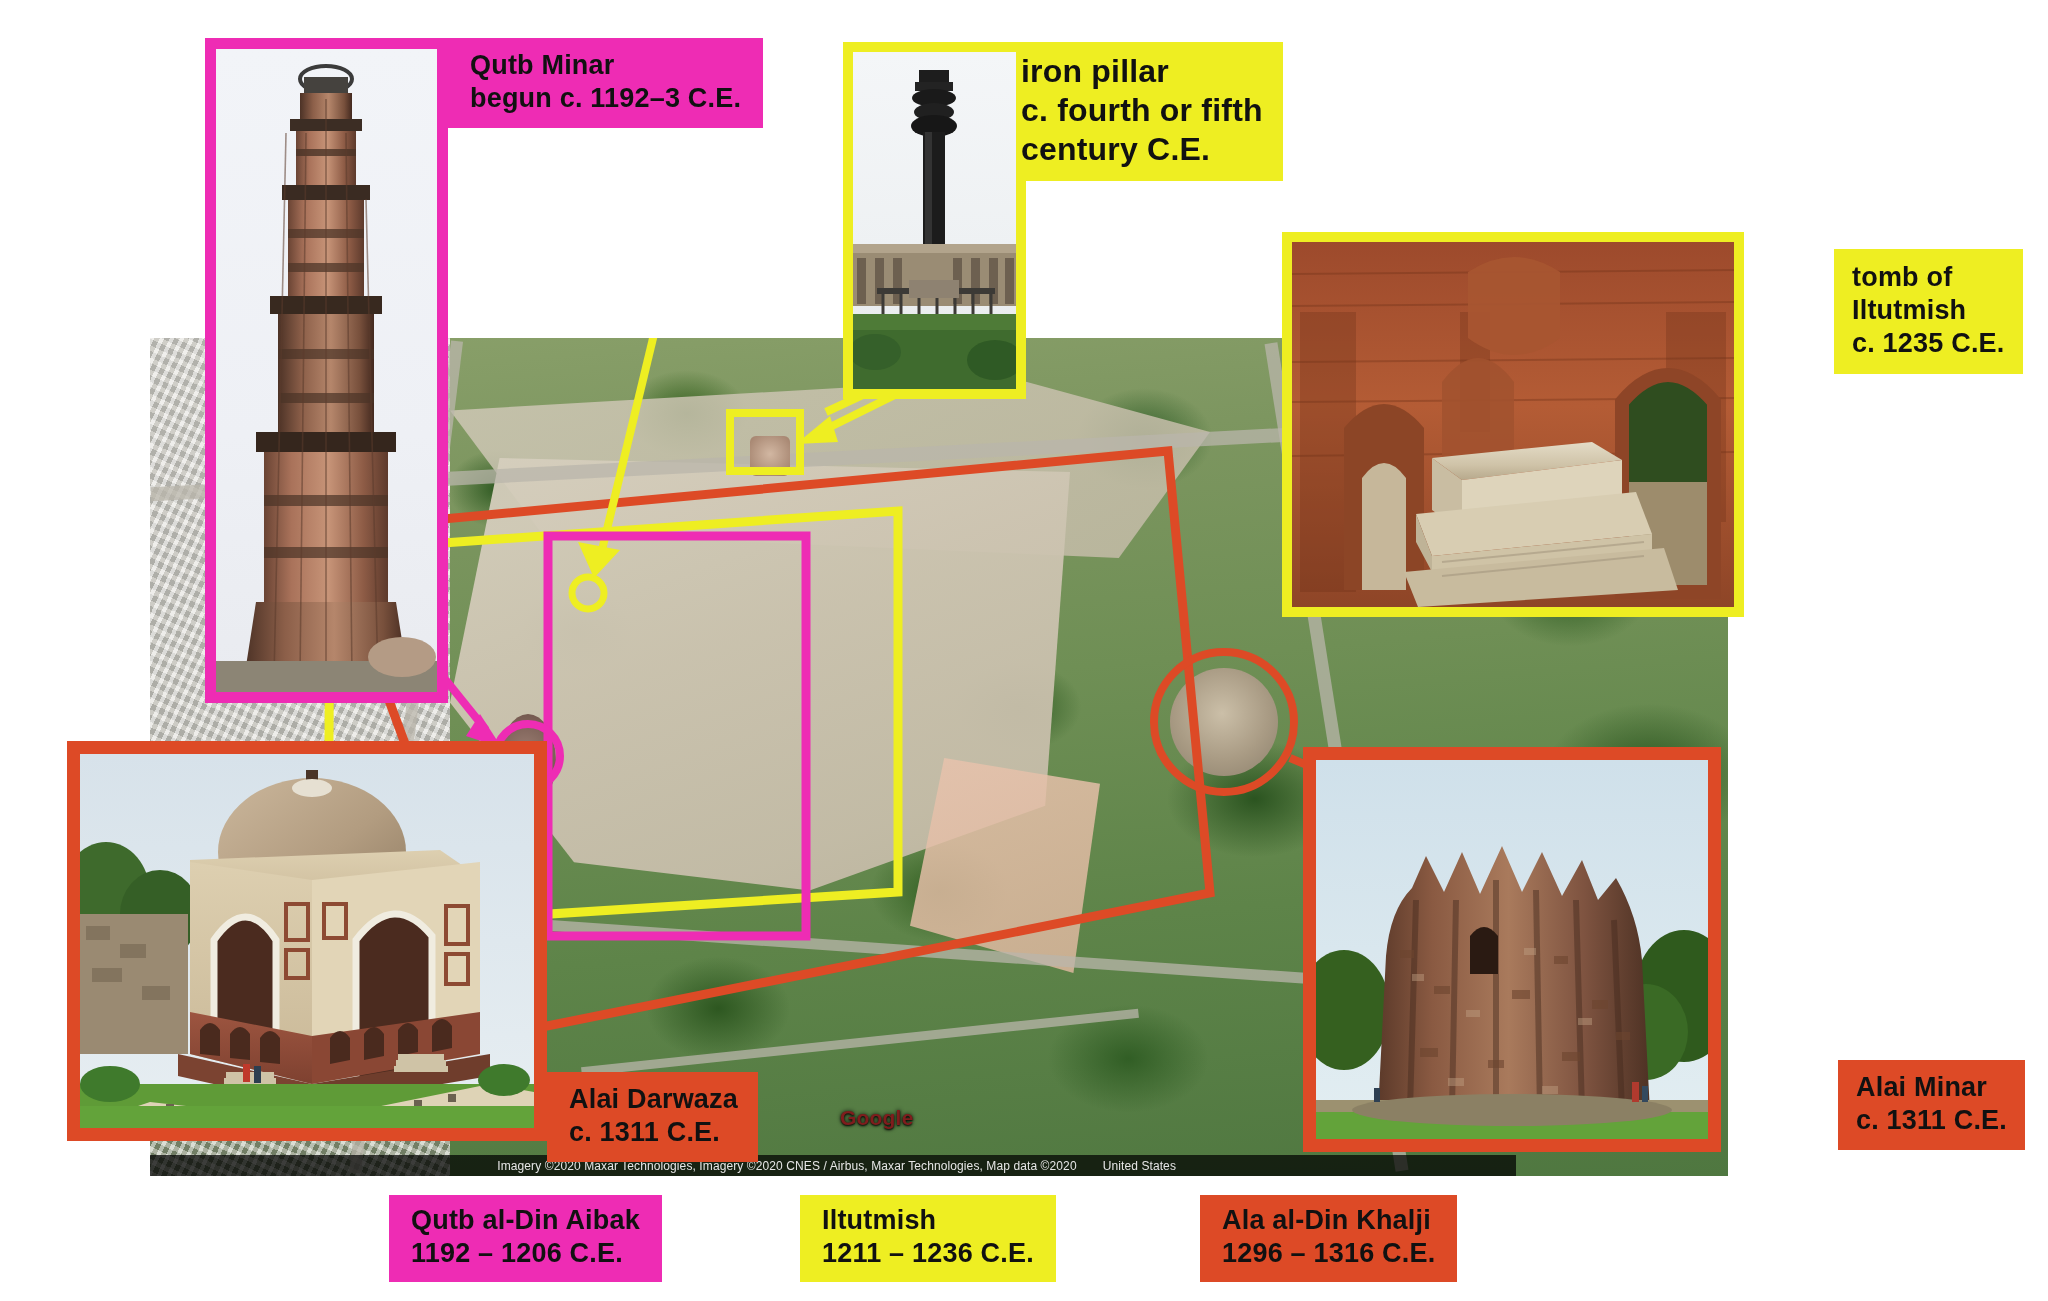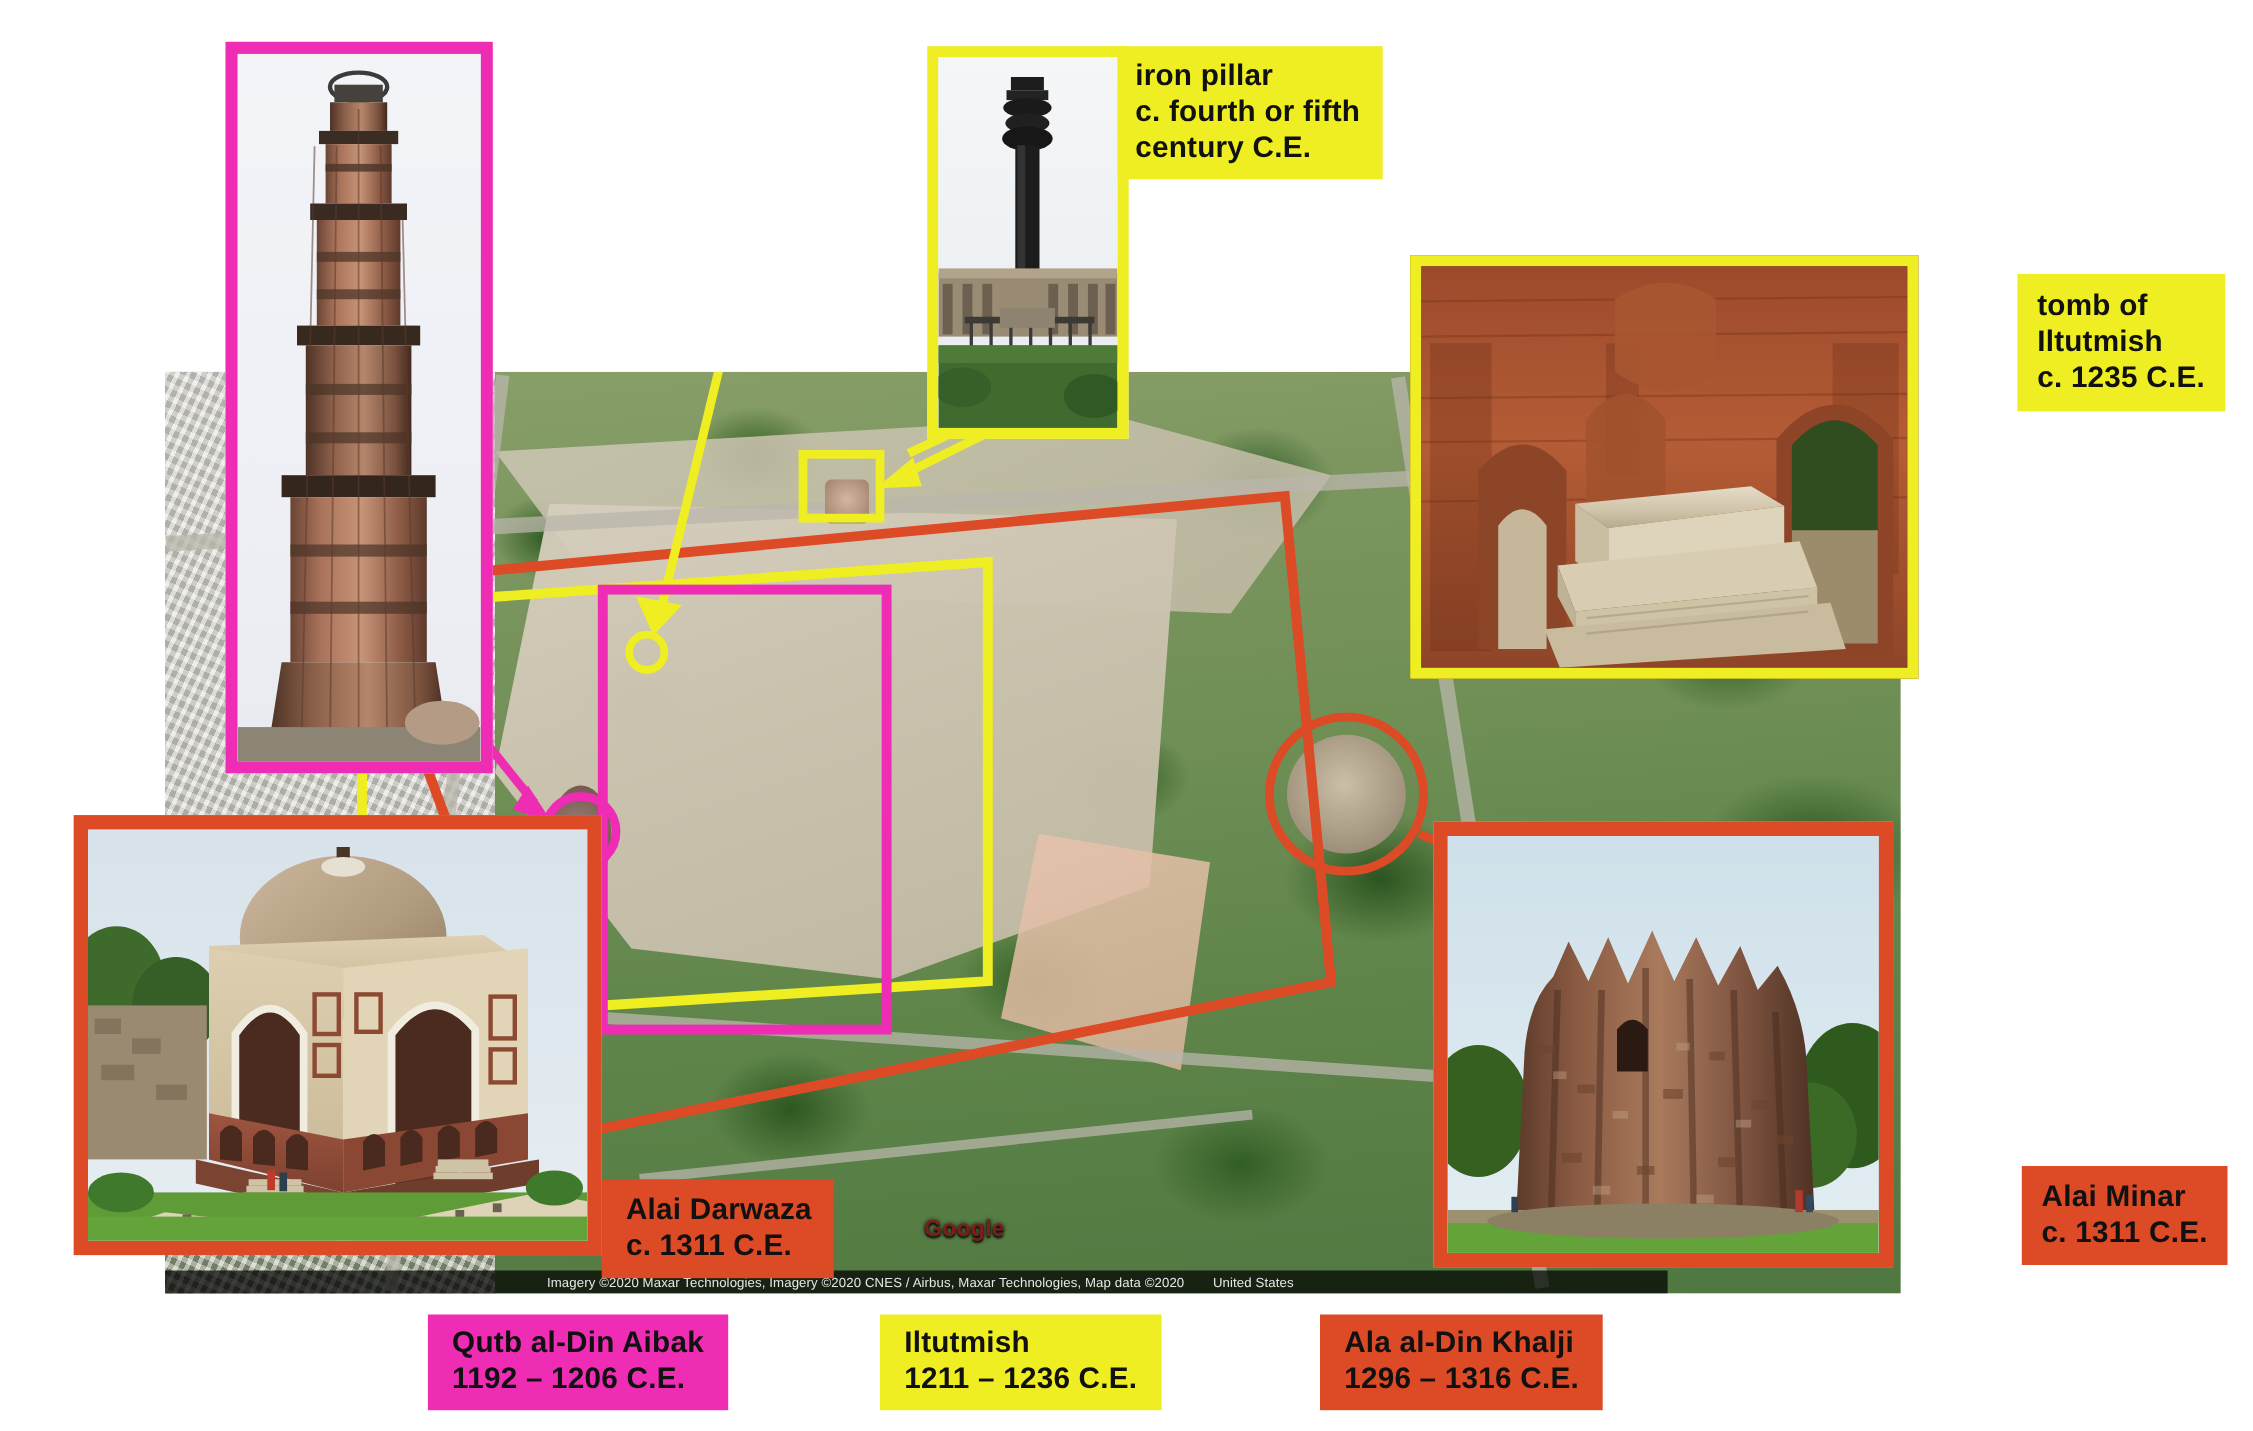--- a/index.html
+++ b/index.html
@@ -166,21 +166,21 @@
     color:#111111;
     line-height:1.22;
     letter-spacing:.2px;
     white-space:pre-line;
   }
   .label.pink   { background:var(--pink); }
   .label.yellow { background:var(--yellow); }
   .label.orange { background:var(--orange); }
 
   #lab-minar  { left:448px;  top:38px;  padding:11px 22px 13px 22px; font-size:27px; }
-  #lab-pillar { left:1016px; top:42px;  padding:10px 20px 12px 16px; font-size:27px; }
+  #lab-pillar { left:1016px; top:42px;  padding:10px 20px 12px 5px; font-size:32px; }
   #lab-tomb   { left:1834px; top:249px; padding:12px 18px 14px 18px; font-size:27px; }
   #lab-darwaza{ left:547px;  top:1072px; padding:11px 20px 13px 22px; font-size:27px; }
   #lab-alai   { left:1838px; top:1060px; padding:11px 18px 13px 18px; font-size:27px; }
 
   
   .legend { position:absolute; top:1195px; padding:9px 22px 12px 22px; font-size:27px;
             font-weight:700; color:#111; line-height:1.22; white-space:pre-line; }
   #leg-aibak  { left:389px; }
   #leg-iltut  { left:800px; }
   #leg-khalji { left:1200px; }
@@ -595,20 +595,22 @@
         <rect x="0" y="340" width="392" height="12" fill="#9c9170"></rect>
         <ellipse cx="196" cy="350" rx="160" ry="16" fill="#8b8064"></ellipse>
 
         <rect x="316" y="322" width="7" height="20" fill="#b03a2e"></rect>
         <rect x="326" y="326" width="6" height="16" fill="#34495e"></rect>
         <rect x="58" y="328" width="6" height="14" fill="#2e4053"></rect>
       </svg>
     </div>
   </div>
 
+  <div class="label pink" id="lab-minar">Qutb Minar
+begun c. 1192–3 C.E.</div>
   <div class="label yellow" id="lab-pillar">iron pillar
 c. fourth or fifth
 century C.E.</div>
   <div class="label yellow" id="lab-tomb">tomb of
 Iltutmish
 c. 1235 C.E.</div>
   <div class="label orange" id="lab-darwaza">Alai Darwaza
 c. 1311 C.E.</div>
   <div class="label orange" id="lab-alai">Alai Minar
 c. 1311 C.E.</div>

